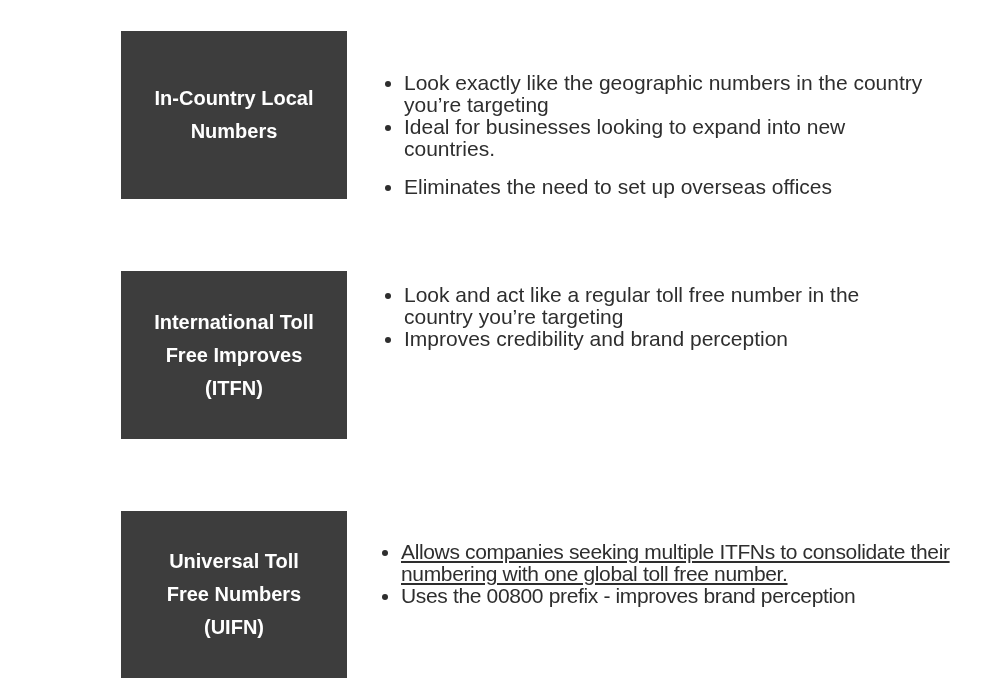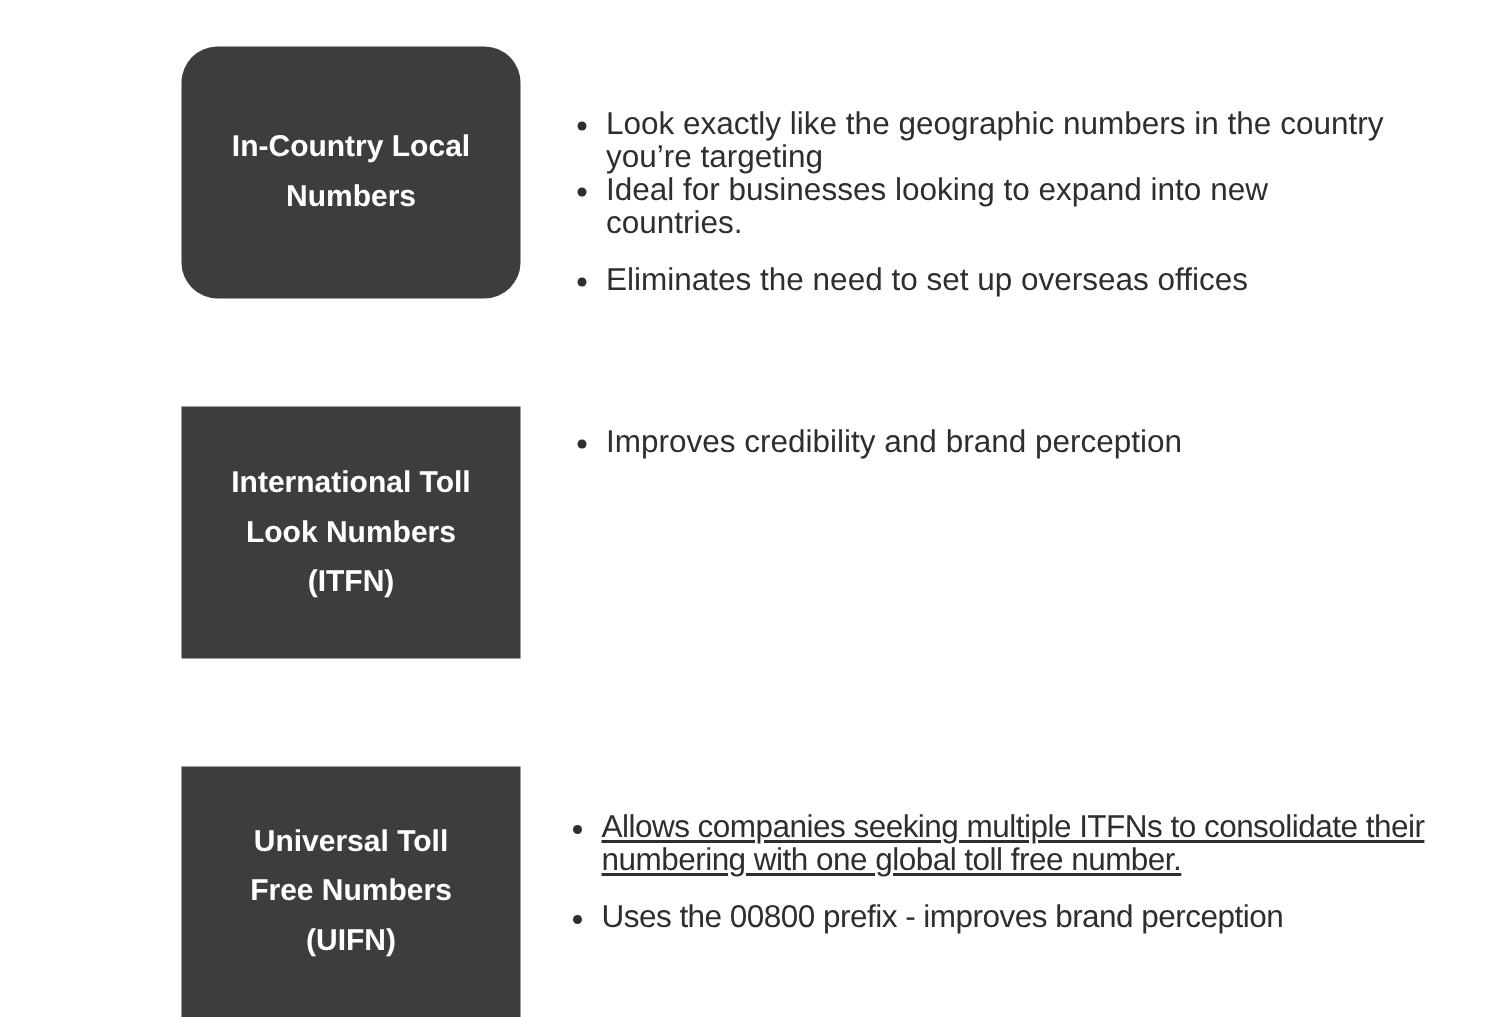--- a/index.html
+++ b/index.html
@@ -9,40 +9,41 @@
          display:flex; align-items:center; justify-content:center; text-align:center; }
   .box span { color:#ffffff; font-weight:bold; font-size:20px; line-height:33px; white-space:pre-line; }
   ul { position:absolute; margin:0; padding:0; list-style:none; }
   li { position:relative; padding-left:21px; font-size:21px; line-height:22px; color:#2e2e2e; }
   li::before { content:""; position:absolute; left:2px; top:9px; width:6px; height:6px;
                border-radius:50%; background:#2e2e2e; }
 </style>
 </head>
 <body>
 
-<div class="box" style="top:31px;height:168px;border-radius:24px;">
+<div class="box" style="top:31px;height:168px;">
   <span>In-Country Local
 Numbers</span>
 </div>
 <ul style="left:383px;top:72px;width:540px;">
   <li style="width:520px;">Look exactly like the geographic numbers in the country you’re targeting</li>
   <li style="">Ideal for businesses looking to expand into new countries.</li>
   <li style="margin-top:16px;">Eliminates the need to set up overseas offices</li>
 </ul>
 
 <div class="box" style="top:271px;height:168px;">
   <span>International Toll
-Look Numbers
+Free Improves
 (ITFN)</span>
 </div>
 <ul style="left:383px;top:284px;width:500px;">
+  <li style="width:470px;">Look and act like a regular toll free number in the country you’re targeting</li>
   <li style="margin-top:0;">Improves credibility and brand perception</li>
 </ul>
 
 <div class="box" style="top:511px;height:167px;text-align:center;">
   <span>Universal Toll
 Free Numbers
 (UIFN)</span>
 </div>
 <ul style="left:380px;top:525px;width:619px;letter-spacing:-0.35px;">
   <li style="margin-top:16px;width:595px;text-decoration:underline;">Allows companies seeking multiple ITFNs to consolidate their numbering with one global toll free number.</li>
-  <li style="margin-top:16px;">Uses the 00800 prefix - improves brand perception</li>
+  <li style="">Uses the 00800 prefix - improves brand perception</li>
 </ul>
 
 </body></html>

